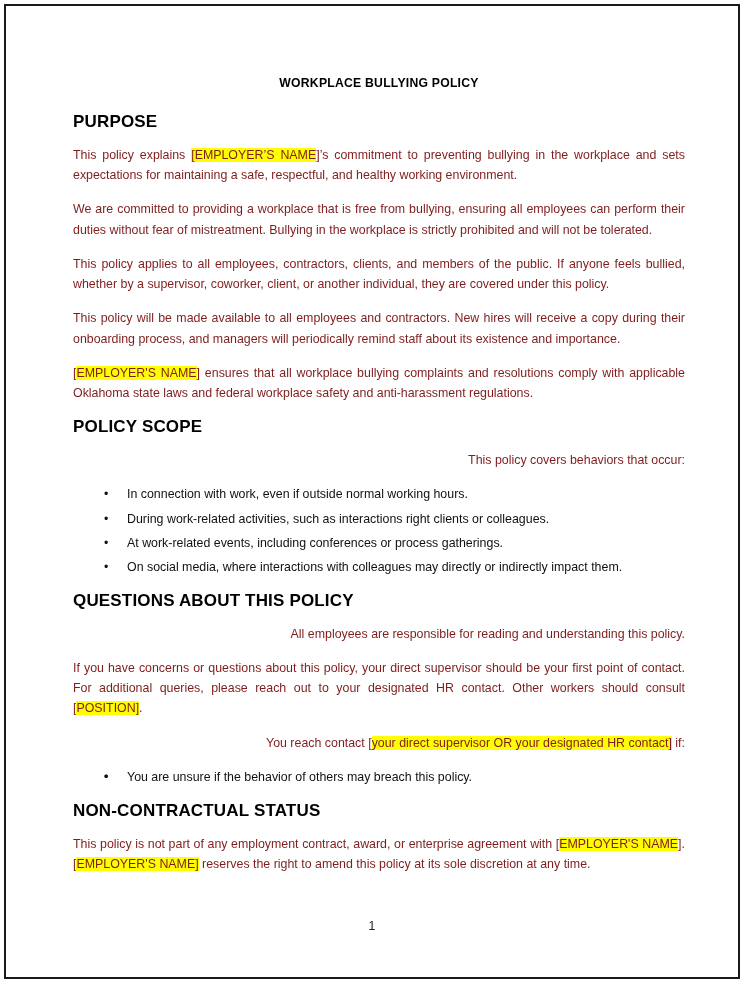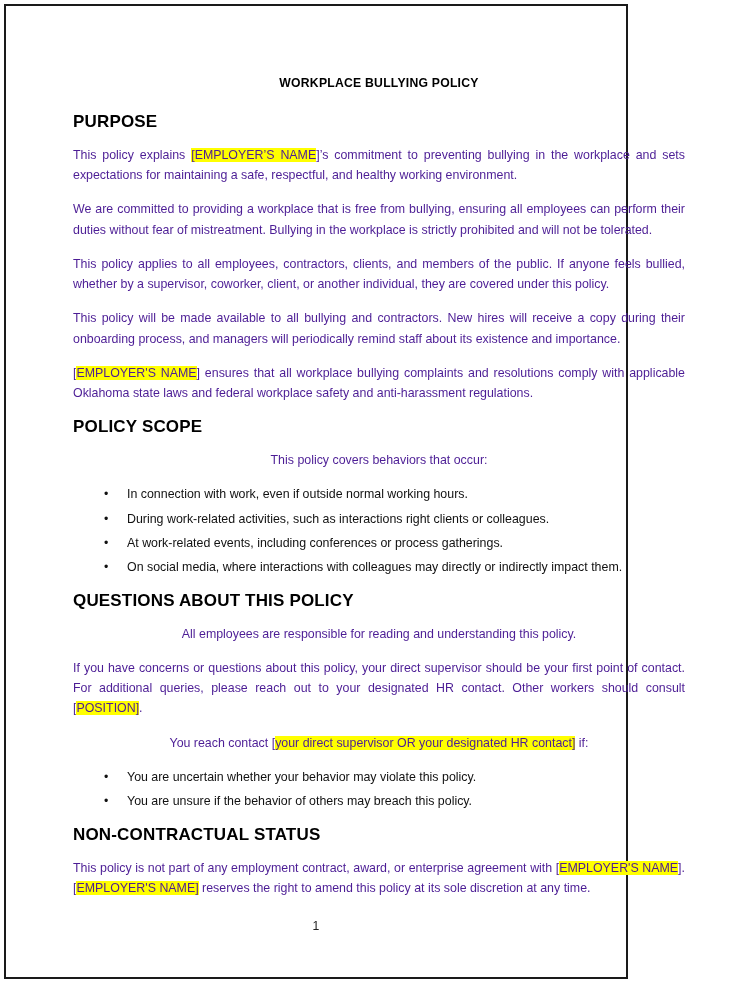--- a/index.html
+++ b/index.html
@@ -10,21 +10,21 @@
   body {
     width: 750px;
     height: 983px;
     font-family: "Liberation Sans", sans-serif;
     overflow: hidden;
   }
   .page-frame {
     position: absolute;
     left: 4px;
     top: 4px;
-    width: 624px;
+    width: 736px;
     height: 975px;
     box-sizing: border-box;
     border: 2px solid #1a1a1a;
     background: #ffffff;
   }
   .page-inner {
     position: absolute;
     left: 0;
     top: 0;
     right: 0;
@@ -48,26 +48,26 @@
   .section-heading {
     font-weight: bold;
     font-size: 17px;
     color: #000000;
     letter-spacing: 0.01em;
     margin: 0 0 13px 0;
   }
   .para {
     font-size: 12.4px;
     line-height: 1.63;
-    color: #4c1d95;
+    color: #7f1d1d;
     margin: 0 0 14px 0;
     text-align: justify;
   }
   .para.left {
-    text-align: center;
+    text-align: right;
   }
   .bullet-list {
     list-style: none;
     margin: 0 0 14px 0;
     padding: 0;
   }
   .bullet-list li {
     position: relative;
     font-size: 12.4px;
     line-height: 1.62;
@@ -110,21 +110,21 @@
       <div class="doc-title">WORKPLACE BULLYING POLICY</div>
 
       <div class="section-heading">PURPOSE</div>
 
       <p class="para"><span>This policy explains </span><span class="hl">[EMPLOYER’S NAME</span><span>]’s commitment to preventing bullying in the workplace and sets expectations for maintaining a safe, respectful, and healthy working environment.</span></p>
 
       <p class="para">We are committed to providing a workplace that is free from bullying, ensuring all employees can perform their duties without fear of mistreatment. Bullying in the workplace is strictly prohibited and will not be tolerated.</p>
 
       <p class="para">This policy applies to all employees, contractors, clients, and members of the public. If anyone feels bullied, whether by a supervisor, coworker, client, or another individual, they are covered under this policy.</p>
 
-      <p class="para">This policy will be made available to all bullying and contractors. New hires will receive a copy during their onboarding process, and managers will periodically remind staff about its existence and importance.</p>
+      <p class="para">This policy will be made available to all employees and contractors. New hires will receive a copy during their onboarding process, and managers will periodically remind staff about its existence and importance.</p>
 
       <p class="para"><span>[</span><span class="hl">EMPLOYER'S NAME</span><span>] ensures that all workplace bullying complaints and resolutions comply with applicable Oklahoma state laws and federal workplace safety and anti-harassment regulations.</span></p>
 
       <div class="section-heading gap-before-heading">POLICY SCOPE</div>
 
       <p class="para left">This policy covers behaviors that occur:</p>
 
       <ul class="bullet-list">
         <li><span class="bullet-dot">•</span><span>In connection with work, even if outside normal working hours.</span></li>
         <li><span class="bullet-dot">•</span><span>During work-related activities, such as interactions right clients or colleagues.</span></li>
@@ -134,21 +134,21 @@
 
       <div class="section-heading gap-before-heading">QUESTIONS ABOUT THIS POLICY</div>
 
       <p class="para left">All employees are responsible for reading and understanding this policy.</p>
 
       <p class="para"><span>If you have concerns or questions about this policy, your direct supervisor should be your first point of contact. For additional queries, please reach out to your designated HR contact. Other workers should consult [</span><span class="hl">POSITION]</span><span>.</span></p>
 
       <p class="para left"><span>You reach contact [</span><span class="hl">your direct supervisor OR your designated HR contact]</span><span> if:</span></p>
 
       <ul class="bullet-list">
-        <li><span class="bullet-dot">•</span><span>You are uncertain whether your behavior may violate this policy.</span></li>
+        <li><span class="bullet-dot">•</span></li>
         <li><span class="bullet-dot">•</span><span>You are unsure if the behavior of others may breach this policy.</span></li>
       </ul>
 
       <div class="section-heading gap-before-heading">NON-CONTRACTUAL STATUS</div>
 
       <p class="para"><span>This policy is not part of any employment contract, award, or enterprise agreement with [</span><span class="hl">EMPLOYER'S NAME</span><span>]. [</span><span class="hl">EMPLOYER'S NAME]</span><span> reserves the right to amend this policy at its sole discretion at any time.</span></p>
 
     </div>
 
     <div class="page-number">1</div>

